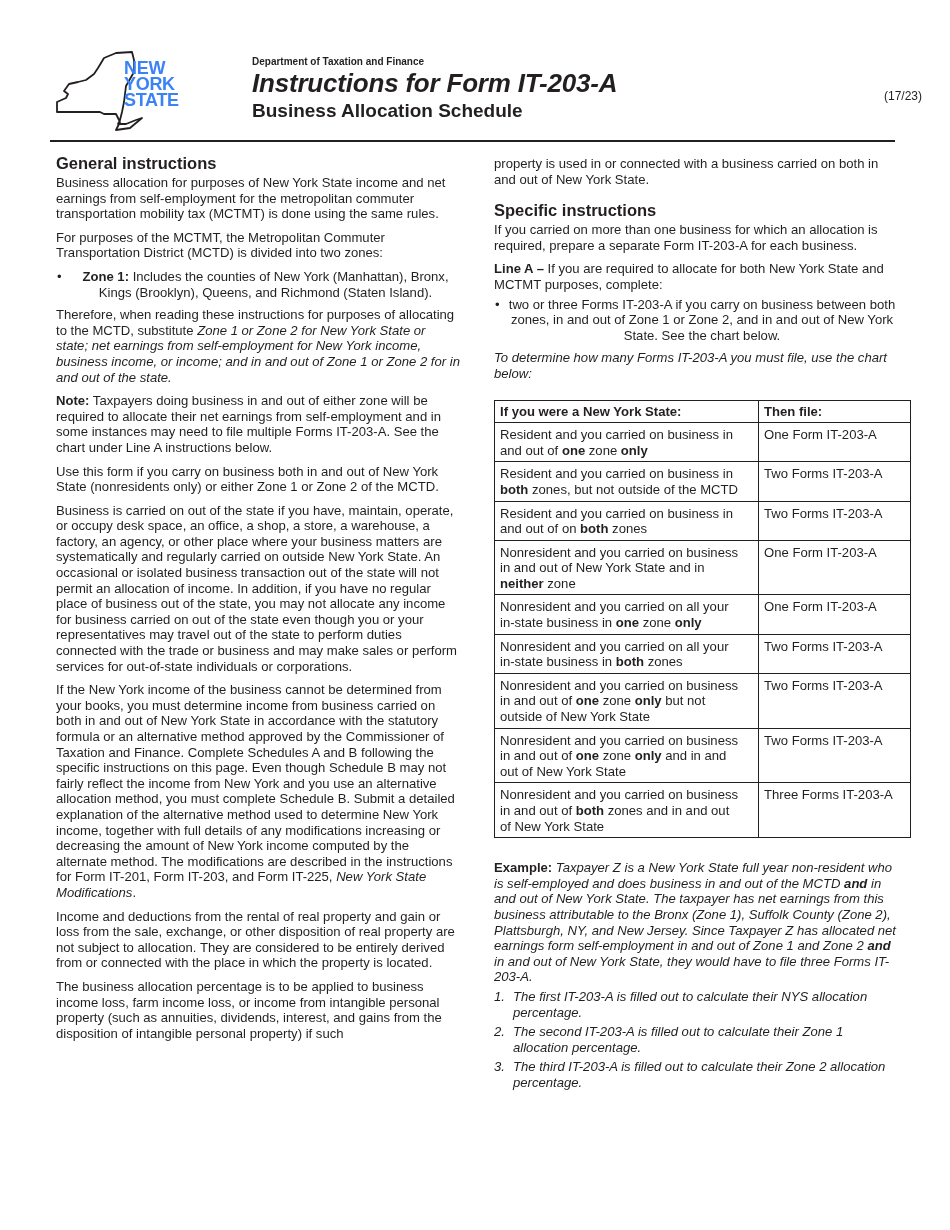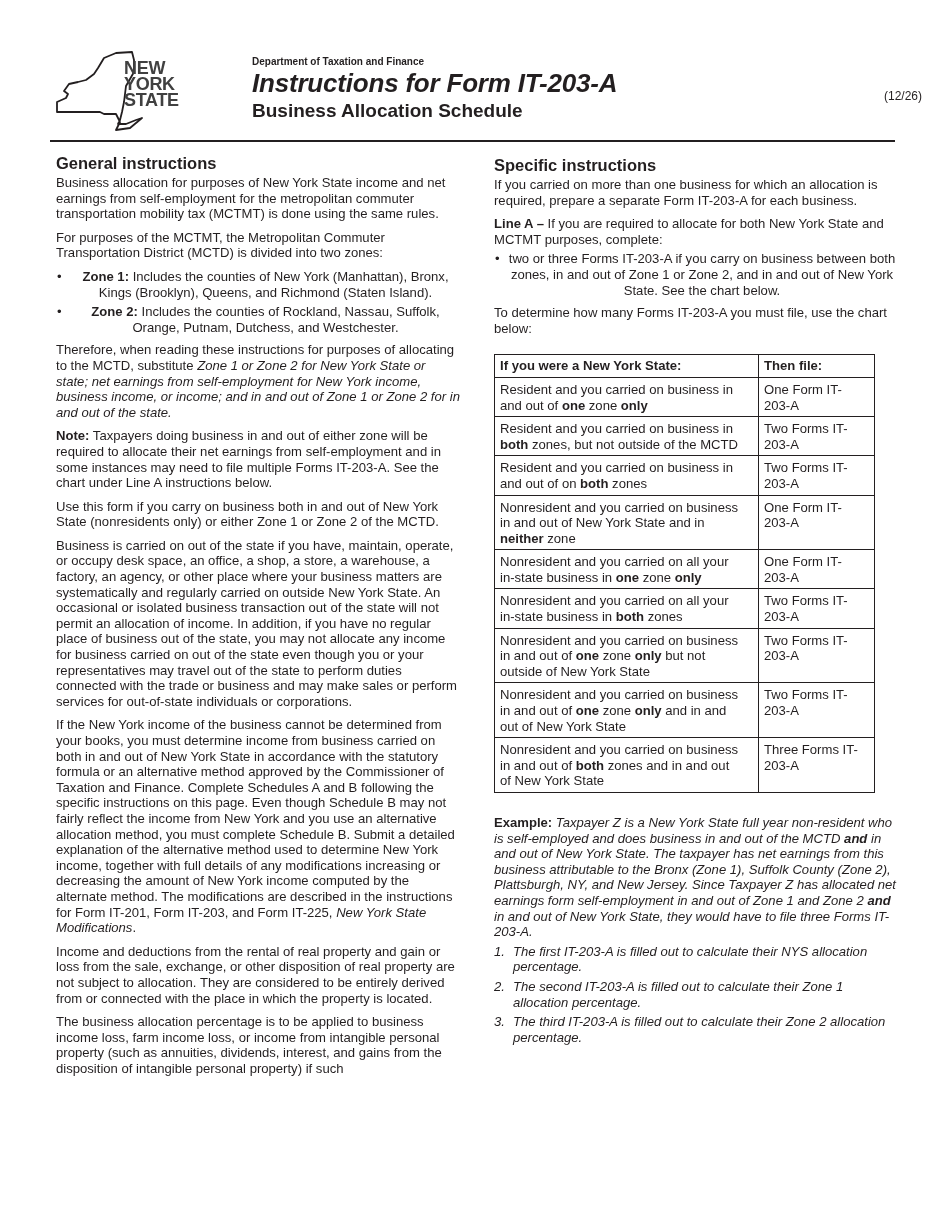--- a/index.html
+++ b/index.html
@@ -1,39 +1,39 @@
 <!DOCTYPE html>
 <html><head>
 <meta charset="utf-8">
 <style>
   html, body { margin: 0; padding: 0; background: #ffffff; }
   body { width: 950px; height: 1230px; position: relative; font-family: "Liberation Sans", sans-serif; color: #231f20; overflow: hidden; }
   .header { position: absolute; left: 0; top: 0; width: 950px; height: 145px; }
   .logo { position: absolute; left: 54px; top: 50px; width: 128px; height: 82px; }
-  .logo-text { position: absolute; left: 70px; top: 10px; font-weight: bold; font-size: 18px; line-height: 16px; letter-spacing: -0.3px; color: #404040; }
+  .logo-text { position: absolute; left: 70px; top: 10px; font-weight: bold; font-size: 18px; line-height: 16px; letter-spacing: -0.3px; color: #3b82f6; }
   .dept { position: absolute; left: 252px; top: 56px; font-size: 10px; font-weight: bold; }
   .title { position: absolute; left: 252px; top: 68px; font-size: 26px; font-weight: bold; letter-spacing: -0.2px; font-style: italic; }
   .subtitle { position: absolute; left: 252px; top: 100px; font-size: 19px; font-weight: bold; }
   .form-id { position: absolute; right: 52px; top: 50px; font-size: 37px; font-weight: bold; letter-spacing: -0.5px; }
   .rev { position: absolute; right: 28px; top: 89px; font-size: 12px; }
   .rule { position: absolute; left: 50px; top: 140px; width: 845px; height: 2px; background: #231f20; }
   .col { position: absolute; top: 154px; width: 405px; font-size: 13.1px; line-height: 15.6px; }
   .col.left { left: 56px; }
   .col.right { left: 494px; top: 156px; width: 402px; }
   h2 { font-size: 16.5px; margin: 0 0 2px 0; font-weight: bold; line-height: 19px; }
   p { margin: 0 0 8px 0; }
   ul { margin: 0 0 7px 0; padding: 0; list-style: none; text-align: center; }
   ul li { position: relative; padding-left: 14px; margin-bottom: 4px; }
   ul li::before { content: "\2022"; position: absolute; left: 1px; top: 0; }
   ol { margin: 0; padding: 0; list-style: none; }
   ol li { position: relative; padding-left: 19px; margin-bottom: 4px; font-style: italic; }
   ol li .num { position: absolute; left: 0; top: 0; font-style: italic; }
   .it { font-style: italic; }
   b { font-weight: bold; }
-  table { border-collapse: collapse; width: 381px; font-size: 13.1px; line-height: 15.6px; margin: 18px 0 22px 0; }
+  table { border-collapse: collapse; width: 417px; font-size: 13.1px; line-height: 15.6px; margin: 18px 0 22px 0; }
   td, th { border: 1px solid #231f20; vertical-align: top; text-align: left; padding: 4px 16px 3px 5px; }
   th { font-weight: bold; padding: 3px 5px 3px 5px; }
   td.c1, th.c1 { width: 242px; }
 </style>
 </head>
 <body>
 
 <div class="header">
   <div class="logo">
     <svg width="128" height="82" viewBox="0 0 128 82">
@@ -41,49 +41,49 @@
     </svg>
     <div class="logo-text">
       <div>NEW</div>
       <div>YORK</div>
       <div>STATE</div>
     </div>
   </div>
   <div class="dept">Department of Taxation and Finance</div>
   <div class="title">Instructions for Form IT-203-A</div>
   <div class="subtitle">Business Allocation Schedule</div>
-  <div class="rev">(12/26)</div>
+  <div class="rev">(17/23)</div>
   <div class="rule"></div>
 </div>
 
 <div class="col left">
   <h2>General instructions</h2>
   <p>Business allocation for purposes of New York State income and net earnings from self-employment for the metropolitan commuter transportation mobility tax (MCTMT) is done using the same rules.</p>
   <p>For purposes of the MCTMT, the Metropolitan Commuter Transportation District (MCTD) is divided into two zones:</p>
   <ul>
     <li><b>Zone 1:</b><span> Includes the counties of New York (Manhattan), Bronx, Kings (Brooklyn), Queens, and Richmond (Staten Island).</span></li>
-    <li><b>Zone 2:</b><span> Includes the counties of Rockland, Nassau, Suffolk, Orange, Putnam, Dutchess, and Westchester.</span></li>
   </ul>
   <p><span>Therefore, when reading these instructions for purposes of allocating to the MCTD, substitute </span><span class="it">Zone 1 or Zone 2 for New York State or state; net earnings from self-employment for New York income, business income, or income; and in and out of Zone 1 or Zone 2 for in and out of the state.</span></p>
   <p><b>Note:</b><span> Taxpayers doing business in and out of either zone will be required to allocate their net earnings from self-employment and in some instances may need to file multiple Forms IT-203-A. See the chart under Line A instructions below.</span></p>
   <p>Use this form if you carry on business both in and out of New York State (nonresidents only) or either Zone 1 or Zone 2 of the MCTD.</p>
   <p>Business is carried on out of the state if you have, maintain, operate, or occupy desk space, an office, a shop, a store, a warehouse, a factory, an agency, or other place where your business matters are systematically and regularly carried on outside New York State. An occasional or isolated business transaction out of the state will not permit an allocation of income. In addition, if you have no regular place of business out of the state, you may not allocate any income for business carried on out of the state even though you or your representatives may travel out of the state to perform duties connected with the trade or business and may make sales or perform services for out-of-state individuals or corporations.</p>
   <p><span>If the New York income of the business cannot be determined from your books, you must determine income from business carried on both in and out of New York State in accordance with the statutory formula or an alternative method approved by the Commissioner of Taxation and Finance. Complete Schedules A and B following the specific instructions on this page. Even though Schedule B may not fairly reflect the income from New York and you use an alternative allocation method, you must complete Schedule B. Submit a detailed explanation of the alternative method used to determine New York income, together with full details of any modifications increasing or decreasing the amount of New York income computed by the alternate method. The modifications are described in the instructions for Form IT-201, Form IT-203, and Form IT-225, </span><span class="it">New York State Modifications</span><span>.</span></p>
   <p>Income and deductions from the rental of real property and gain or loss from the sale, exchange, or other disposition of real property are not subject to allocation. They are considered to be entirely derived from or connected with the place in which the property is located.</p>
   <p>The business allocation percentage is to be applied to business income loss, farm income loss, or income from intangible personal property (such as annuities, dividends, interest, and gains from the disposition of intangible personal property) if such</p>
 </div>
 
 <div class="col right">
+  <p style="margin-bottom:14px;">property is used in or connected with a business carried on both in and out of New York State.</p>
   <h2>Specific instructions</h2>
   <p>If you carried on more than one business for which an allocation is required, prepare a separate Form IT-203-A for each business.</p>
   <p style="margin-bottom:4px;"><b>Line A –</b><span> If you are required to allocate for both New York State and MCTMT purposes, complete:</span></p>
   <ul id="specific-bullets">
       <li><span>two or three Forms IT-203-A if you carry on business between both zones, in and out of Zone 1 or Zone 2, and in and out of New York State. See the chart below.</span></li>
     </ul>
-  <p style="margin-bottom:0;">To determine how many Forms IT-203-A you must file, use the chart below:</p>
+  <p style="margin-bottom:0;font-style:italic;">To determine how many Forms IT-203-A you must file, use the chart below:</p>
   <table>
     <thead>
       <tr>
         <th class="c1">If you were a New York State:</th>
         <th>Then file:</th>
       </tr>
     </thead>
     <tbody id="table-body">
         <tr>
           <td class="c1"><span>Resident and you carried on business in and out of </span><b>one</b><span> zone </span><b>only</b></td>

